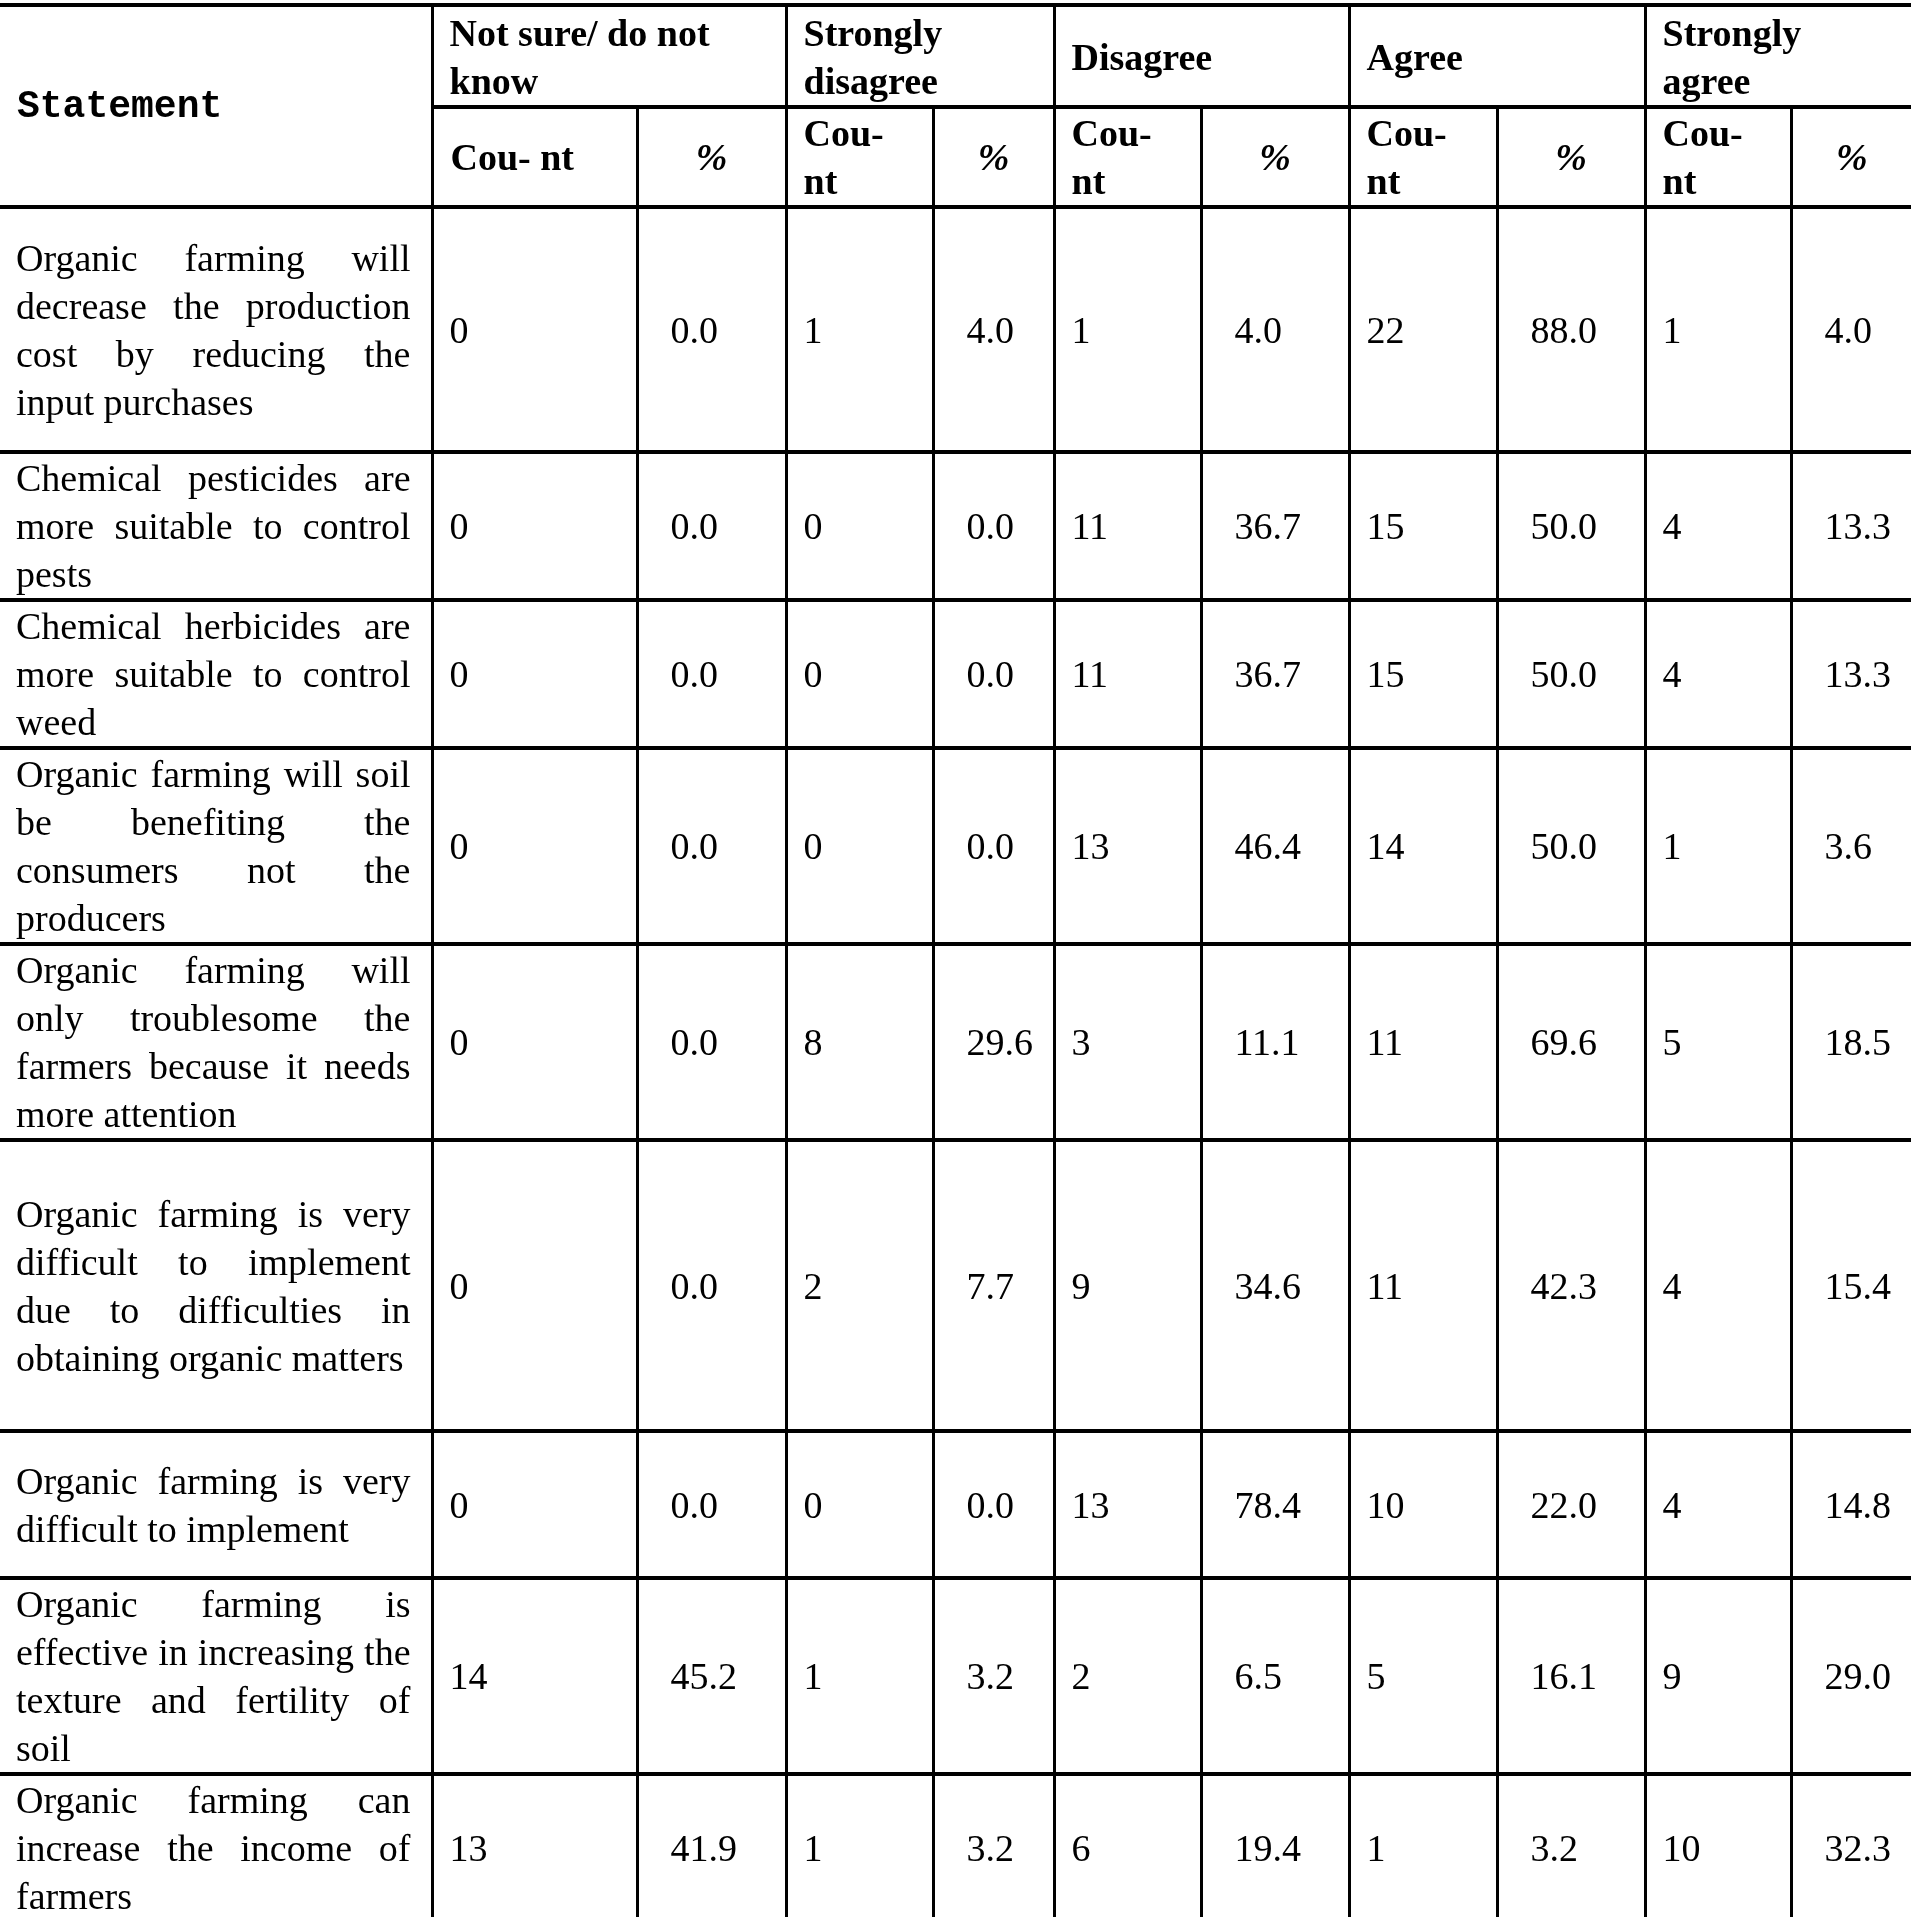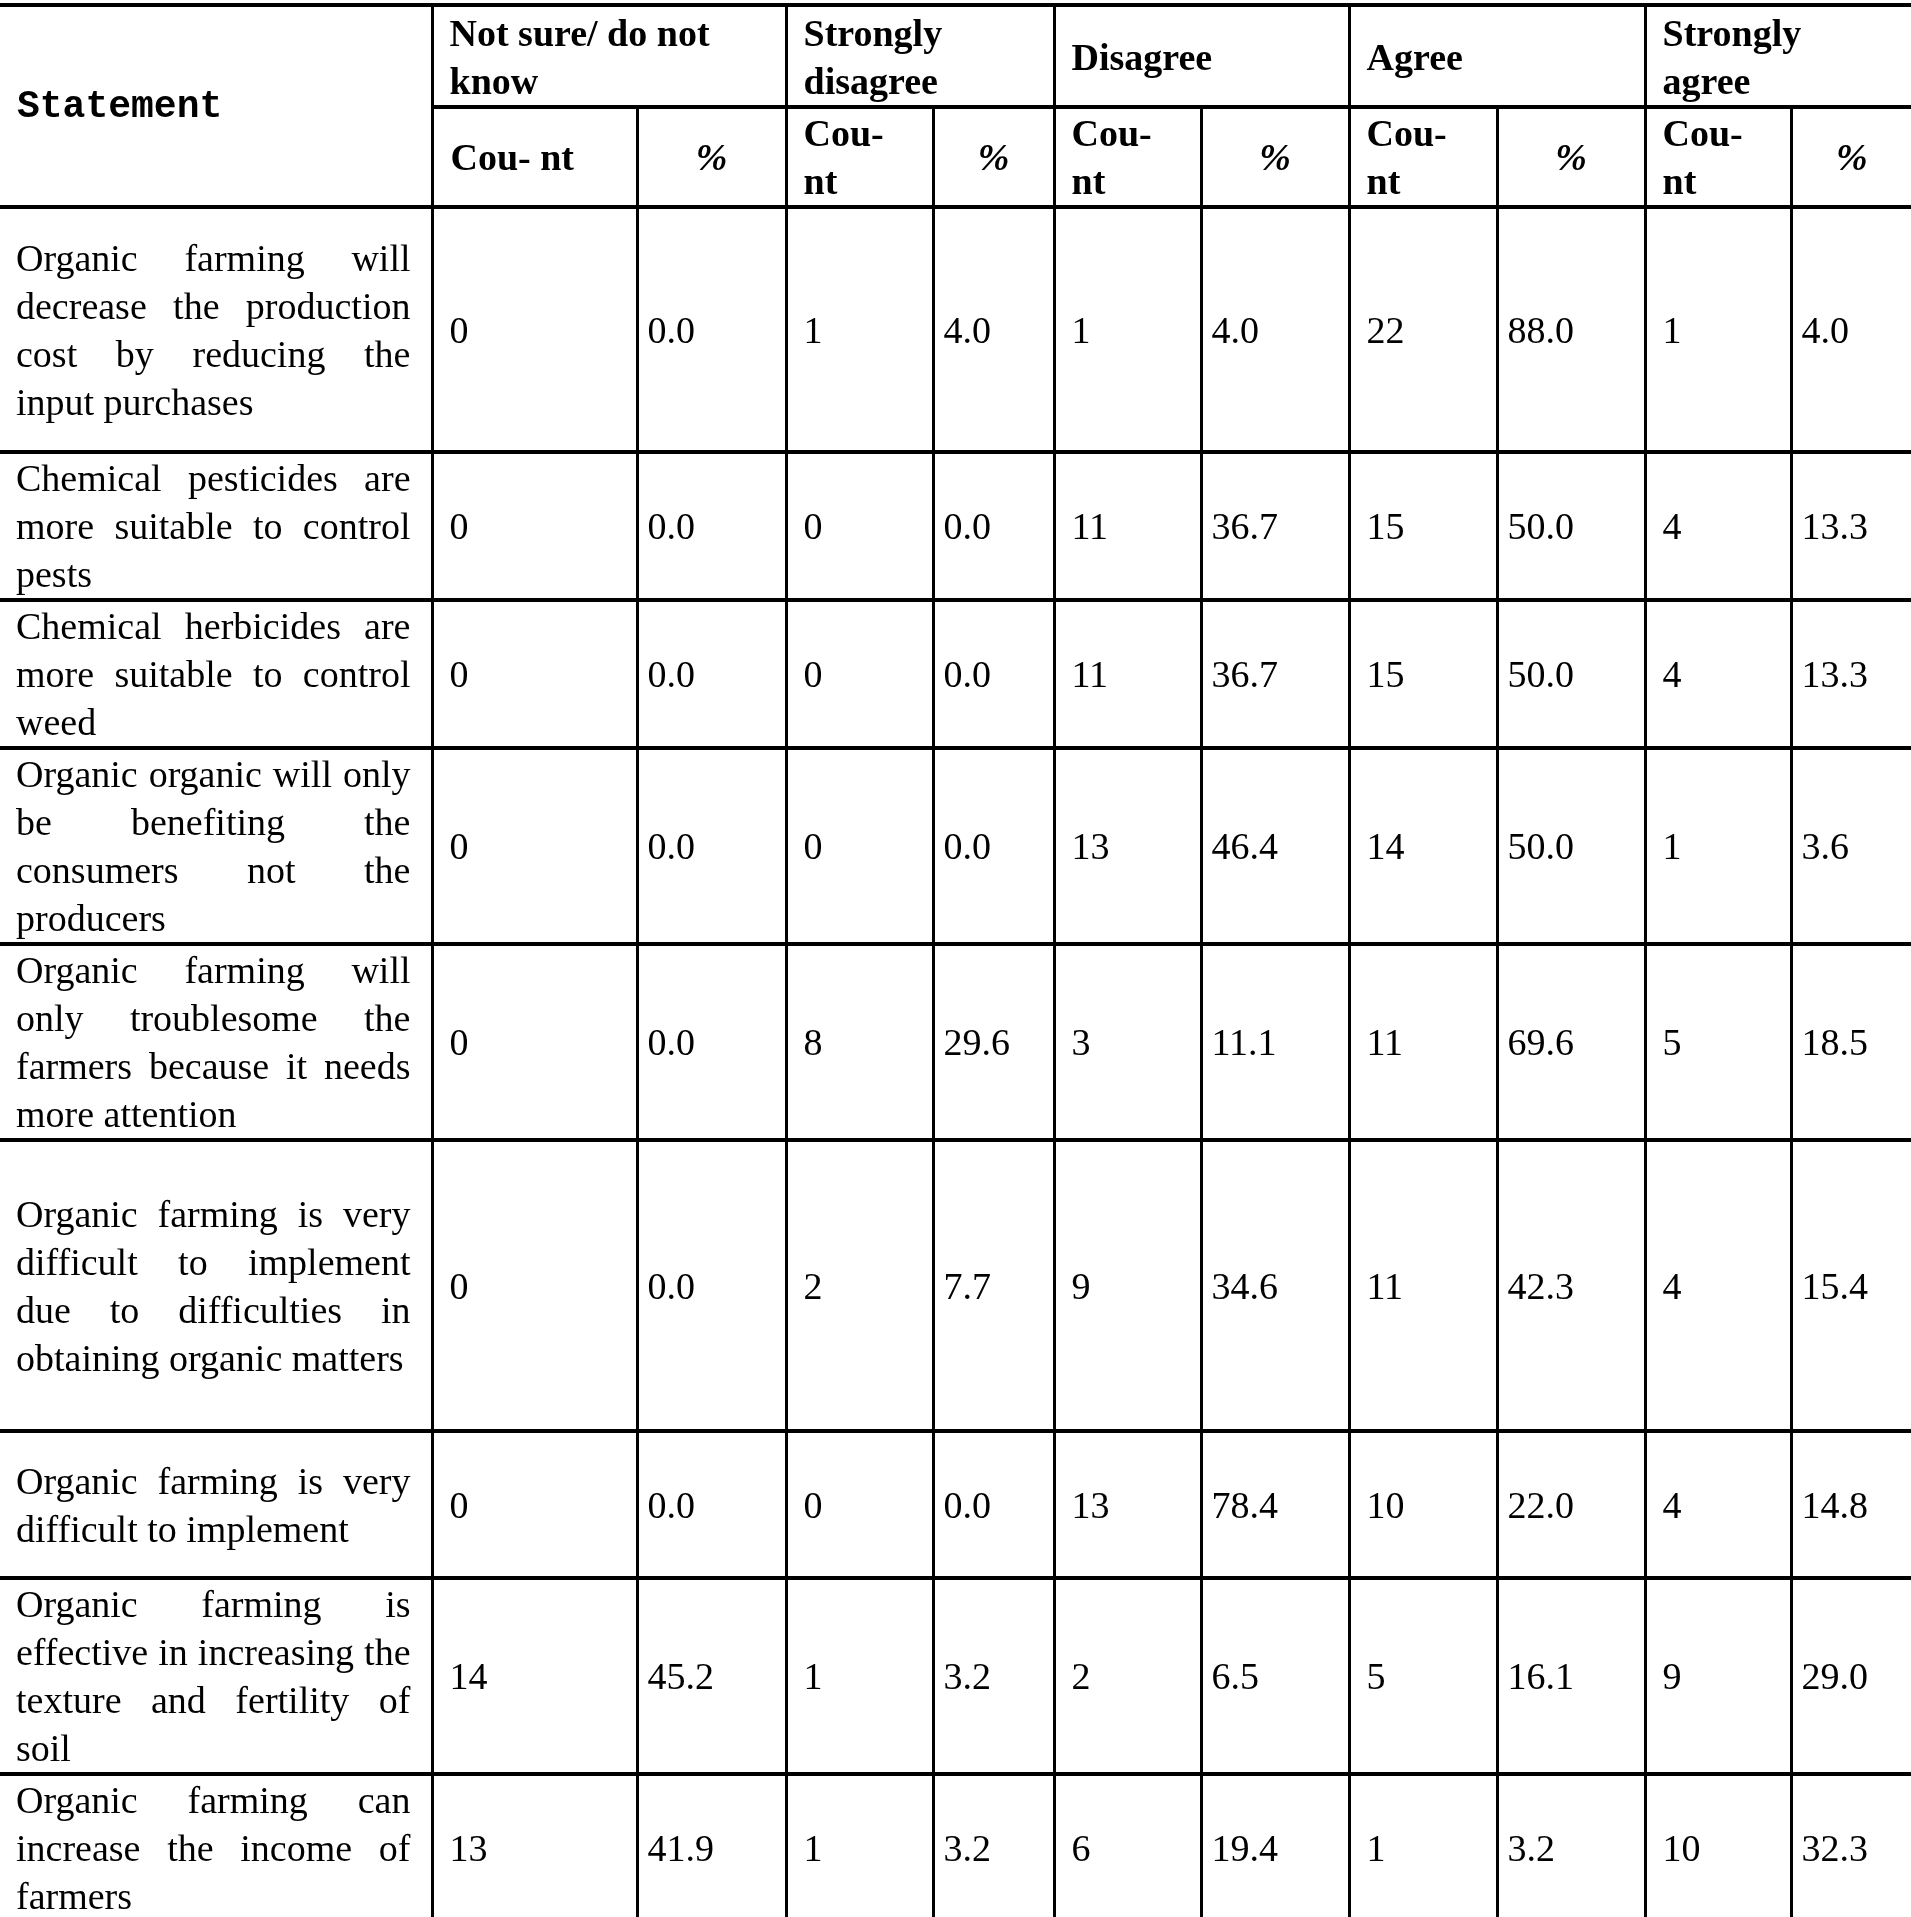--- a/index.html
+++ b/index.html
@@ -83,21 +83,21 @@
       padding-top: 0;
       padding-bottom: 0;
       hyphens: none;
       padding-left: 16px;
     }
     table.survey tbody td.num {
       text-align: left;
     }
     table.survey tbody td.pctv {
       text-align: left;
-      padding-left: 9px;
+      padding-left: 32px;
     }
   </style>
 </head>
 <body>
 
 <table class="survey">
   <colgroup>
     <col class="c-stmt">
       <col class="c-a">
       <col class="c-b">
@@ -166,21 +166,21 @@
       <td class="num">0</td>
       <td class="pctv">0.0</td>
       <td class="num">11</td>
       <td class="pctv">36.7</td>
       <td class="num">15</td>
       <td class="pctv">50.0</td>
       <td class="num">4</td>
       <td class="pctv">13.3</td>
     </tr>
     <tr style="height:195px">
-      <td class="stmt">Organic organic will only be benefiting the consumers not the producers</td>
+      <td class="stmt">Organic farming will soil be benefiting the consumers not the producers</td>
       <td class="num">0</td>
       <td class="pctv">0.0</td>
       <td class="num">0</td>
       <td class="pctv">0.0</td>
       <td class="num">13</td>
       <td class="pctv">46.4</td>
       <td class="num">14</td>
       <td class="pctv">50.0</td>
       <td class="num">1</td>
       <td class="pctv">3.6</td>

